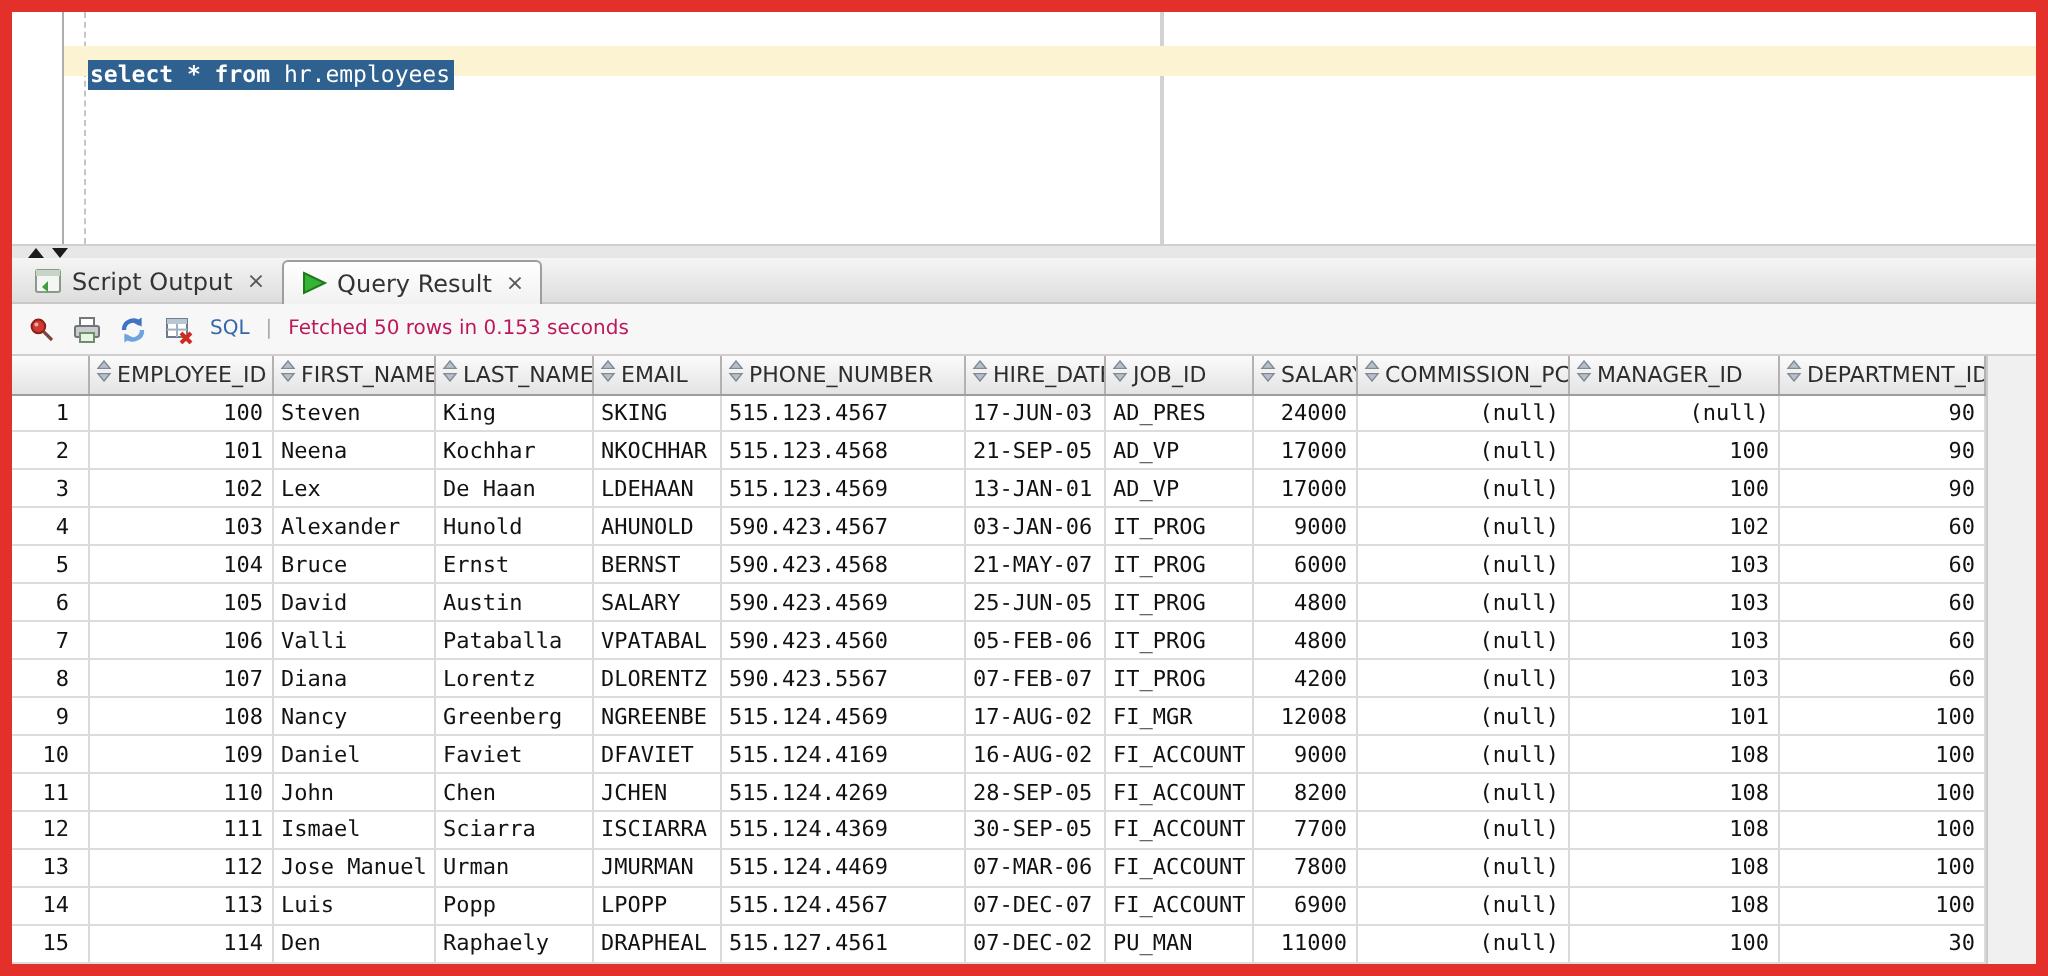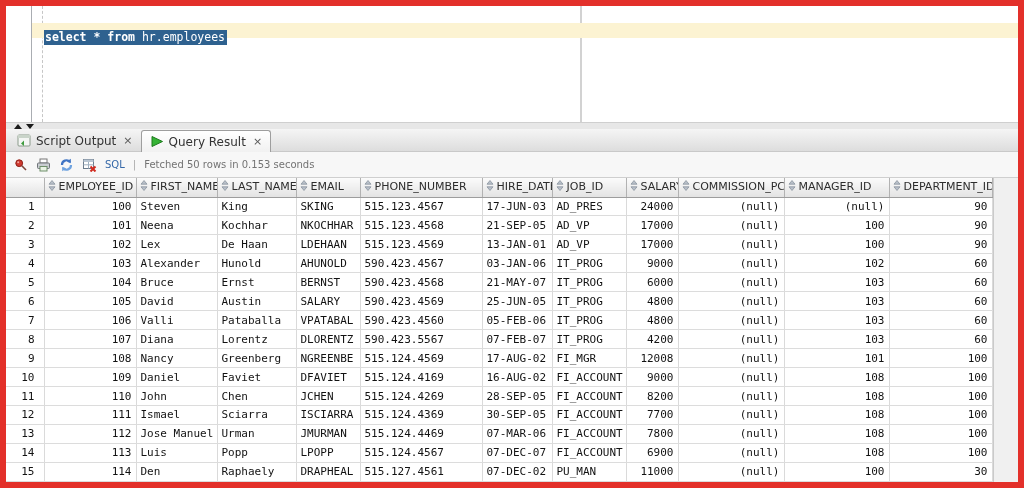--- a/index.html
+++ b/index.html
@@ -39,29 +39,29 @@
   .tab.active{background:linear-gradient(#ffffff,#f1f1f1);border:1px solid #9e9e9e;border-bottom:none;
     border-radius:3px 3px 0 0;height:22px;margin-bottom:-1px;}
   .tab .close{color:#5a5a5a;font-size:11px;line-height:1;margin-left:2px;font-family:"DejaVu Sans",sans-serif;}
   .tab svg{display:block;}
   
   .toolbar{height:26px;flex:none;background:#f7f7f7;border-bottom:1px solid #cfcfcf;
     display:flex;align-items:center;gap:8px;padding-left:8px;font-size:10px;}
   .tb-icon{display:flex;align-items:center;}
   .sql-link{color:var(--sql-link);}
   .tsep{color:#a9a9a9;}
-  .status{color:#737373;}
+  .status{color:#be185d;}
   
   .grid{flex:1;display:flex;overflow:hidden;background:#fff;}
   table{border-collapse:collapse;table-layout:fixed;width:986px;flex:none;
     font-family:"DejaVu Sans Mono","Liberation Mono",monospace;font-size:11px;color:#121212;}
   th{background:linear-gradient(#fbfbfb,#e3e3e3);border-right:1px solid #b2b2b2;border-bottom:1px solid #9d9d9d;
     font-family:"DejaVu Sans","Liberation Sans",sans-serif;font-weight:normal;font-size:11px;color:#2d2d2d;
     height:19px;padding:0 3px;text-align:left;overflow:hidden;white-space:nowrap;}
-  .hdr-inner{display:flex;gap:3px;}
+  .hdr-inner{display:flex;align-items:center;gap:3px;}
   td{border-right:1px solid #dadada;border-bottom:1px solid #dcdcdc;height:18.8px;
     padding:0 4px;overflow:hidden;white-space:nowrap;}
   td.l{text-align:left;}
   td.r{text-align:right;}
   td.rownum{text-align:right;padding-right:9px;}
   .scroll-strip{flex:1;background:#f0f0f0;border-left:1px solid #cacaca;}
 </style>
 </head>
 <body>
 

